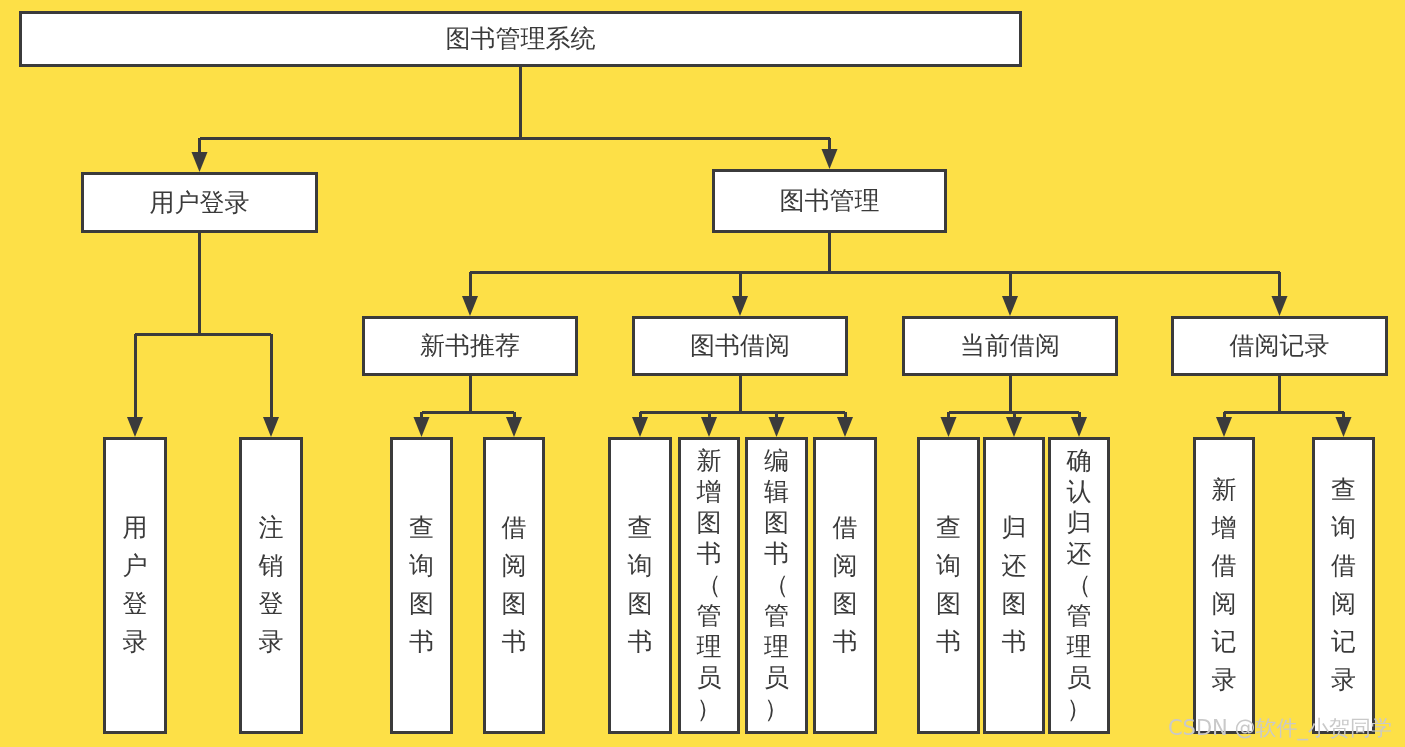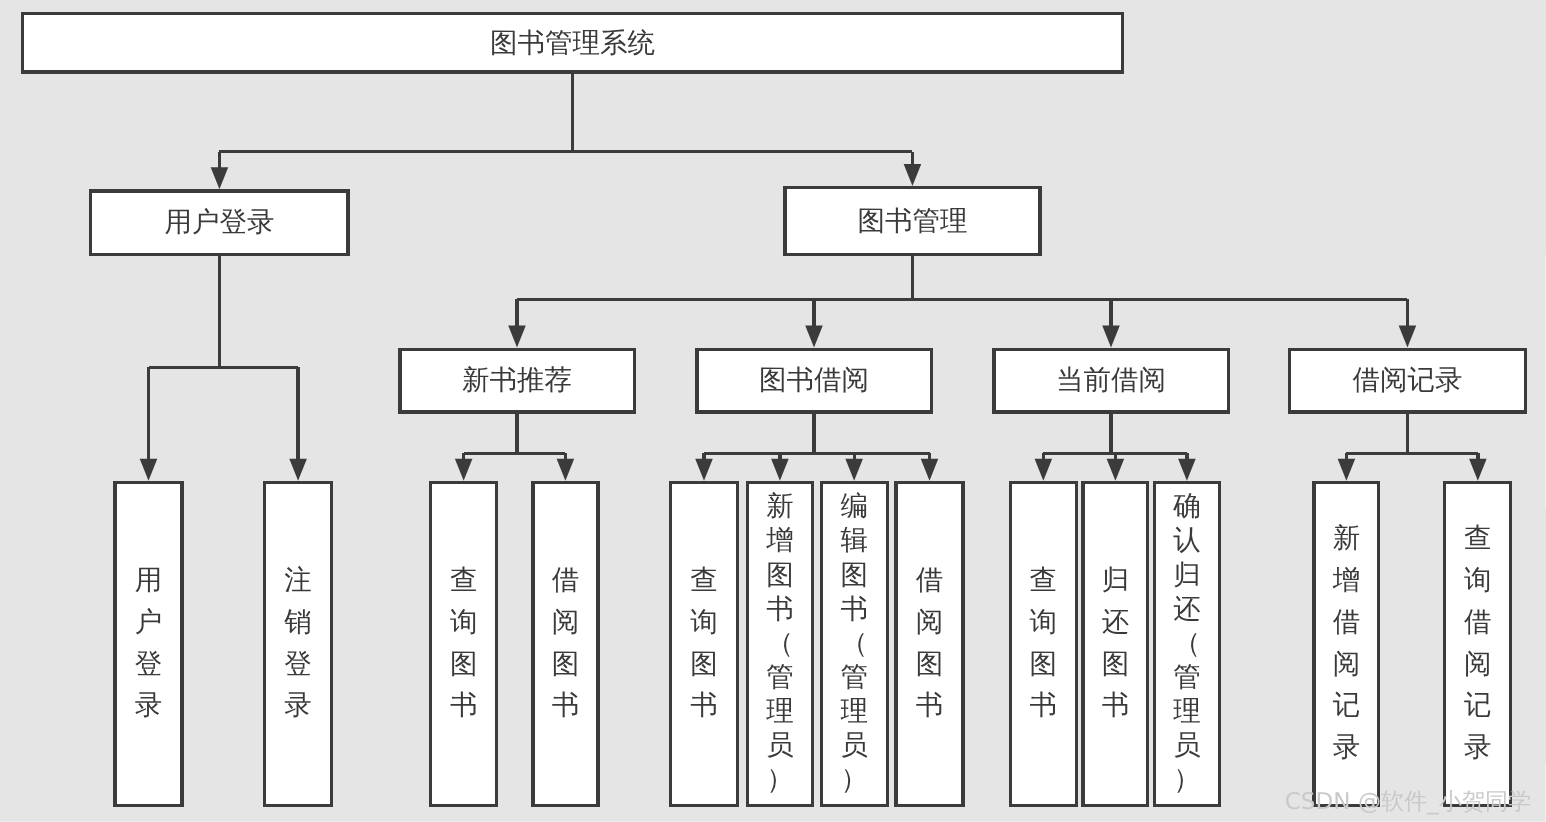--- a/index.html
+++ b/index.html
@@ -12,21 +12,21 @@
     width: 1405px;
     height: 747px;
     font-family: "DejaVu Sans", "Liberation Sans", sans-serif;
     overflow: hidden;
     position: relative;
   }
   #diagram-root {
     position: relative;
     width: 1405px;
     height: 747px;
-    background: #e5e5e5;
+    background: #fde047;
   }
   svg.diagram-canvas {
     position: absolute;
     left: 0;
     top: 0;
     width: 1405px;
     height: 747px;
     display: block;
   }
   .node-box {

